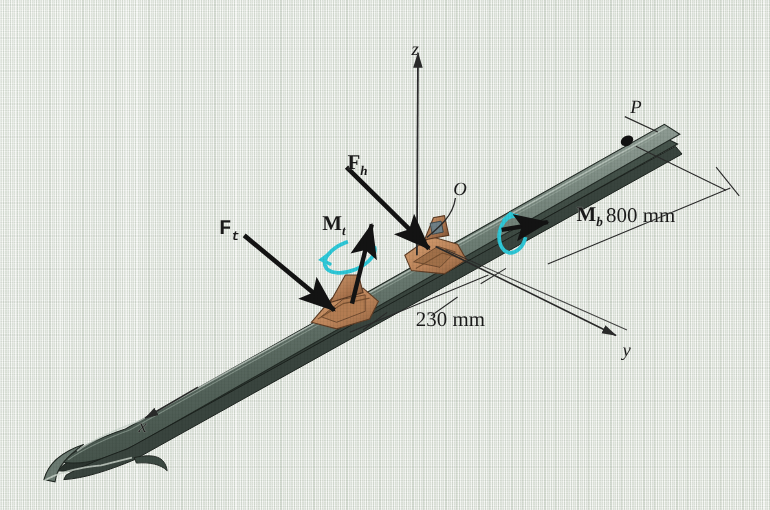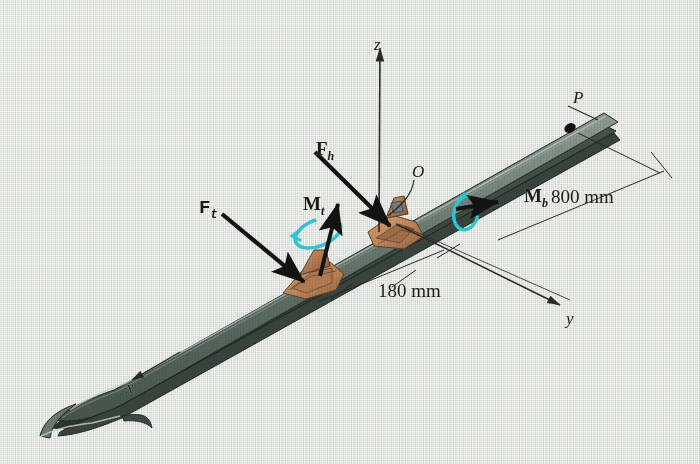--- a/index.html
+++ b/index.html
@@ -170,35 +170,35 @@
   <div class="grain"></div>
 
   <div class="lbl vecl" style="left:199px;top:199px;font-family:Liberation Mono, monospace;">
     <span>F</span><sub>t</sub>
   </div>
 
   <div class="lbl vecl" style="left:286px;top:139px;margin-left:30px;">
     <span>F</span><sub>h</sub>
   </div>
 
-  <div class="lbl vecl" style="left:303px;top:194px;">
+  <div class="lbl vecl" style="left:293px;top:194px;">
     <span>M</span><sub>t</sub>
   </div>
 
   <div class="lbl vecl" style="left:524px;top:186px;">
     <span>M</span><sub>b</sub>
   </div>
 
   <div class="lbl axl" style="left:374px;top:36px;">z</div>
 
   <div class="lbl axl" style="left:566px;top:310px;">y</div>
 
   <div class="lbl axl" style="left:126px;top:379px;">x</div>
 
   <div class="lbl ptl" style="left:412px;top:163px;">O</div>
 
   <div class="lbl ptl" style="left:573px;top:89px;">P</div>
 
-  <div class="lbl diml" style="left:378px;top:281px;">180 mm</div>
+  <div class="lbl diml" style="left:378px;top:281px;">230 mm</div>
 
   <div class="lbl diml" style="left:551px;top:187px;">800 mm</div>
 
 </div>
 
 </body></html>

